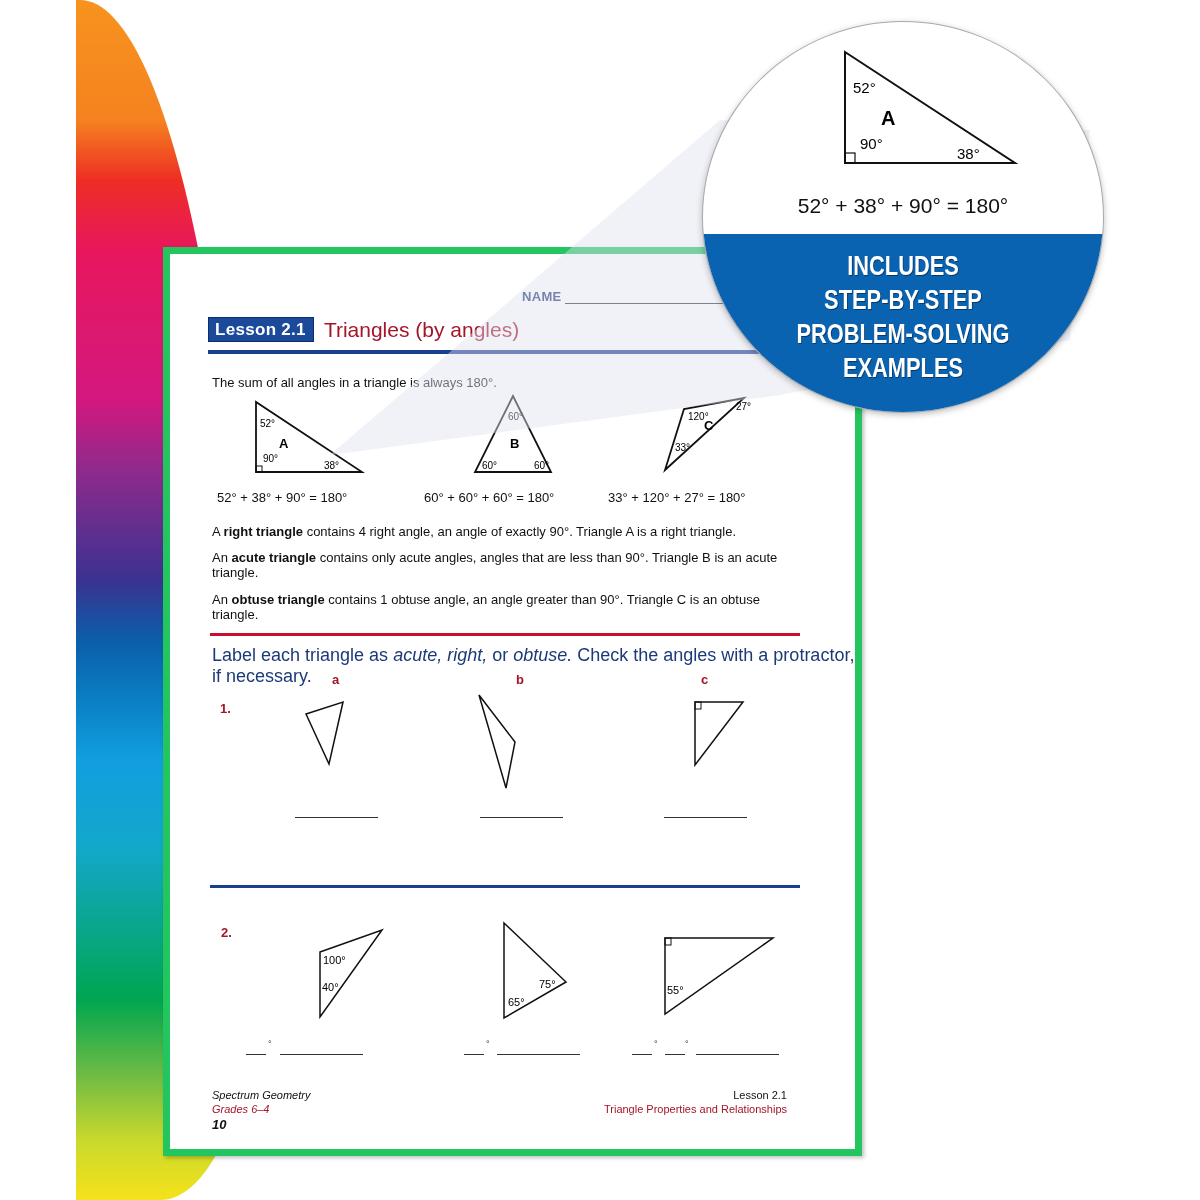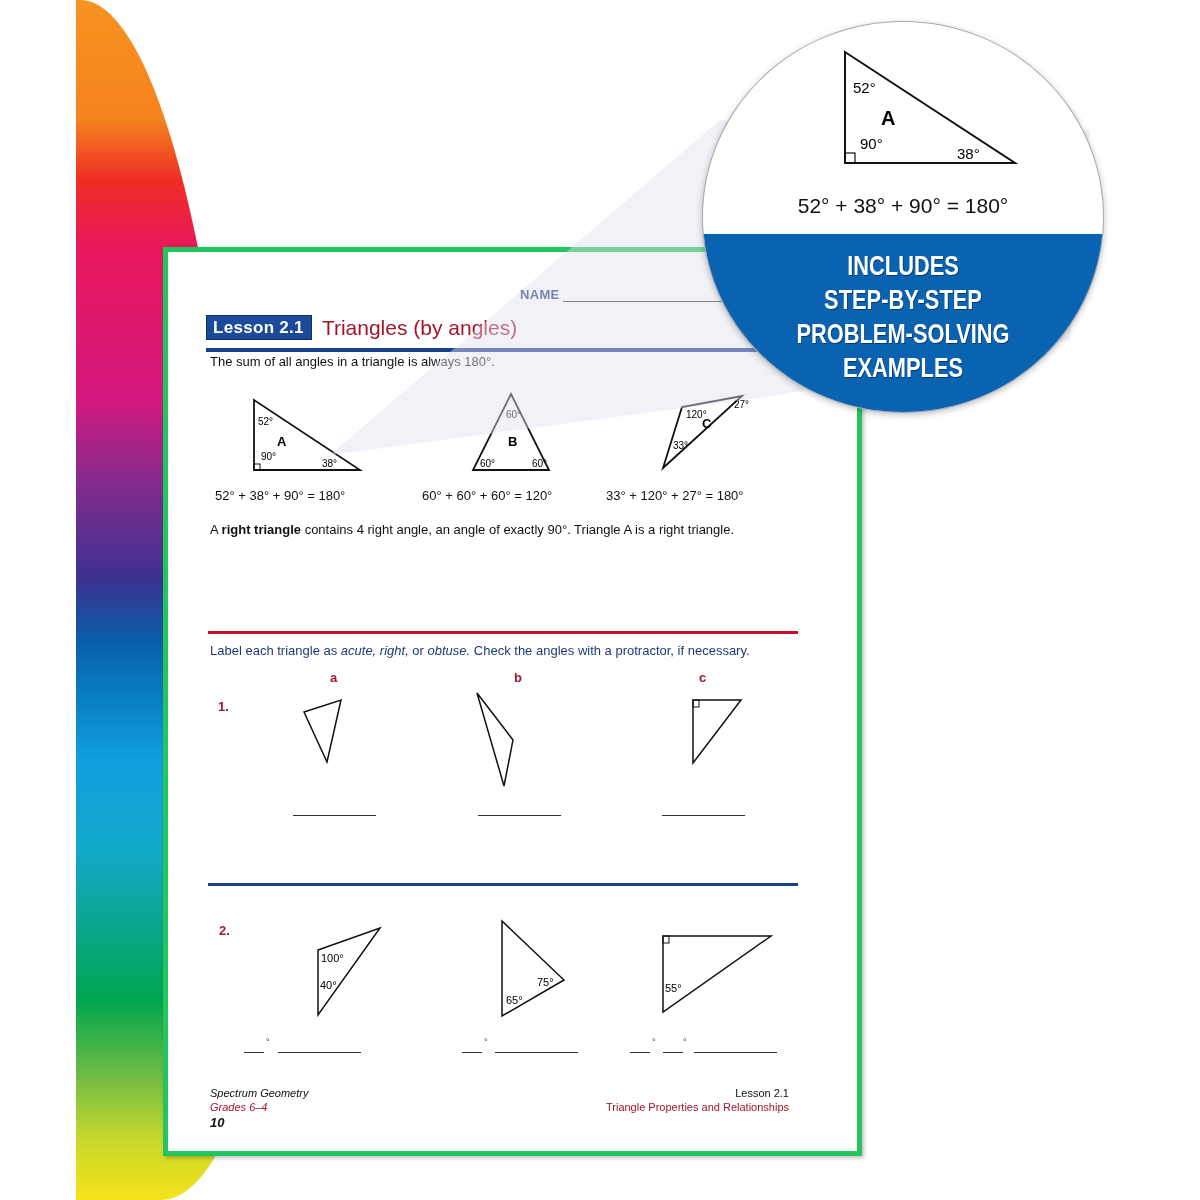--- a/index.html
+++ b/index.html
@@ -17,50 +17,50 @@
       border-bottom-right-radius: 120px 300px;
     }
     .rainbow::after {
       content: ""; position: absolute; right: 8px; top: 0; width: 14px; height: 100%;
       background: linear-gradient(to right, rgba(255,255,255,0), rgba(255,255,255,0.35), rgba(255,255,255,0));
       border-top-right-radius: 200px 1200px;
     }
 
     .page {
       position: absolute; left: 163px; top: 247px; width: 699px; height: 909px;
-      background: #fff; border: 5px solid #22c55e;
+      background: #fff; border: 7px solid #22c55e;
       box-shadow: 2px 2px 4px rgba(0,0,0,0.25);
     }
 
     .beam {
       position: absolute; left: 0; top: 0; width: 1200px; height: 1200px; pointer-events: none;
     }
 
     .name-row { position: absolute; left: 352px; top: 35px; display: flex; align-items: flex-end; }
     .name-label { color: #1d3a78; font-weight: bold; font-size: 13px; letter-spacing: 0.3px; }
     .name-line { width: 180px; border-bottom: 1px solid #333; margin-left: 4px; height: 12px; }
 
     .lesson-row { position: absolute; left: 38px; top: 63px; display: flex; align-items: center; }
     .lesson-badge {
       background: #1b4a9a; color: #fff; font-weight: bold; font-size: 17px;
       padding: 2px 7px 1px 6px; border: 1px solid #0c2e6b; letter-spacing: 0.3px;
     }
     .lesson-title { color: #a3162a; font-size: 21px; margin-left: 10px; }
     .rule-blue { position: absolute; left: 38px; top: 96px; width: 594px; height: 4px; background: #1b3f8f; }
 
-    .intro { position: absolute; left: 42px; top: 102px; font-size: 13px; }
+    .intro { position: absolute; left: 42px; top: 121px; font-size: 13px; }
 
     .examples { position: absolute; left: 40px; top: 140px; width: 600px; height: 110px; }
     .eq { position: absolute; top: 236px; font-size: 13px; }
 
     .def { position: absolute; left: 42px; font-size: 13px; line-height: 15px; width: 590px; }
     .def b { font-weight: bold; }
 
     .rule-red { position: absolute; left: 40px; top: 379px; width: 590px; height: 3px; background: #c8102e; }
-    .instr { position: absolute; left: 42px; font-size: 13px; color: #1d3a78; }
+    .instr { position: absolute; left: 42px; font-size: 18px; color: #1d3a78; }
     .instr i { font-style: italic; }
 
     .rule-navy { position: absolute; left: 40px; top: 631px; width: 590px; height: 3px; background: #1b3f8f; }
 
     .col-letter { position: absolute; top: 418px; color: #a3162a; font-weight: bold; font-size: 13px; }
     .prob-num { position: absolute; color: #a3162a; font-weight: bold; font-size: 13px; }
 
     .answer-line { position: absolute; height: 0; border-bottom: 1.5px solid #333; }
     .deg-mark { position: absolute; font-size: 9px; color: #333; }
 
@@ -129,25 +129,31 @@
     <g>
       <polygon points="474,15 455,76 534,4" fill="none" stroke="#111" stroke-width="1.8"></polygon>
       <text x="478" y="26" font-size="10">120°</text>
       <text x="526" y="16" font-size="10">27°</text>
       <text x="465" y="57" font-size="10">33°</text>
       <text x="494" y="36" font-size="13" font-weight="bold">C</text>
     </g>
   </svg>
 
   <div class="eq" style="left:47px;">52° + 38° + 90° = 180°</div>
-  <div class="eq" style="left:254px;">60° + 60° + 60° = 120°</div>
+  <div class="eq" style="left:254px;">60° + 60° + 60° = 180°</div>
   <div class="eq" style="left:438px;">33° + 120° + 27° = 180°</div>
 
   <div class="def" style="top:270px;">
     <span>A </span><b>right triangle</b><span> contains 4 right angle, an angle of exactly 90°. Triangle A is a right triangle.</span>
+  </div>
+  <div class="def" style="top:296px; width:570px;">
+    <span>An </span><b>acute triangle</b><span> contains only acute angles, angles that are less than 90°. Triangle B is an acute triangle.</span>
+  </div>
+  <div class="def" style="top:338px; width:590px;">
+    <span>An </span><b>obtuse triangle</b><span> contains 1 obtuse angle, an angle greater than 90°. Triangle C is an obtuse triangle.</span>
   </div>
 
   <div class="rule-red"></div>
 
   <div class="instr" style="top:391px;">
     <span>Label each triangle as </span><i>acute, right,</i><span> or </span><i>obtuse.</i><span> Check the angles with a protractor, if necessary.</span>
   </div>
 
   <div class="col-letter" style="left:162px;">a</div>
   <div class="col-letter" style="left:346px;">b</div>

